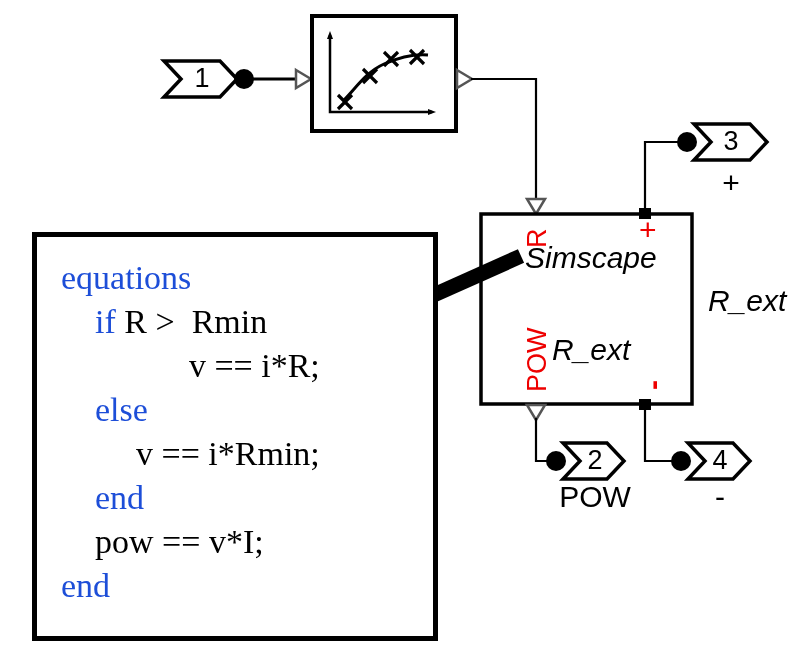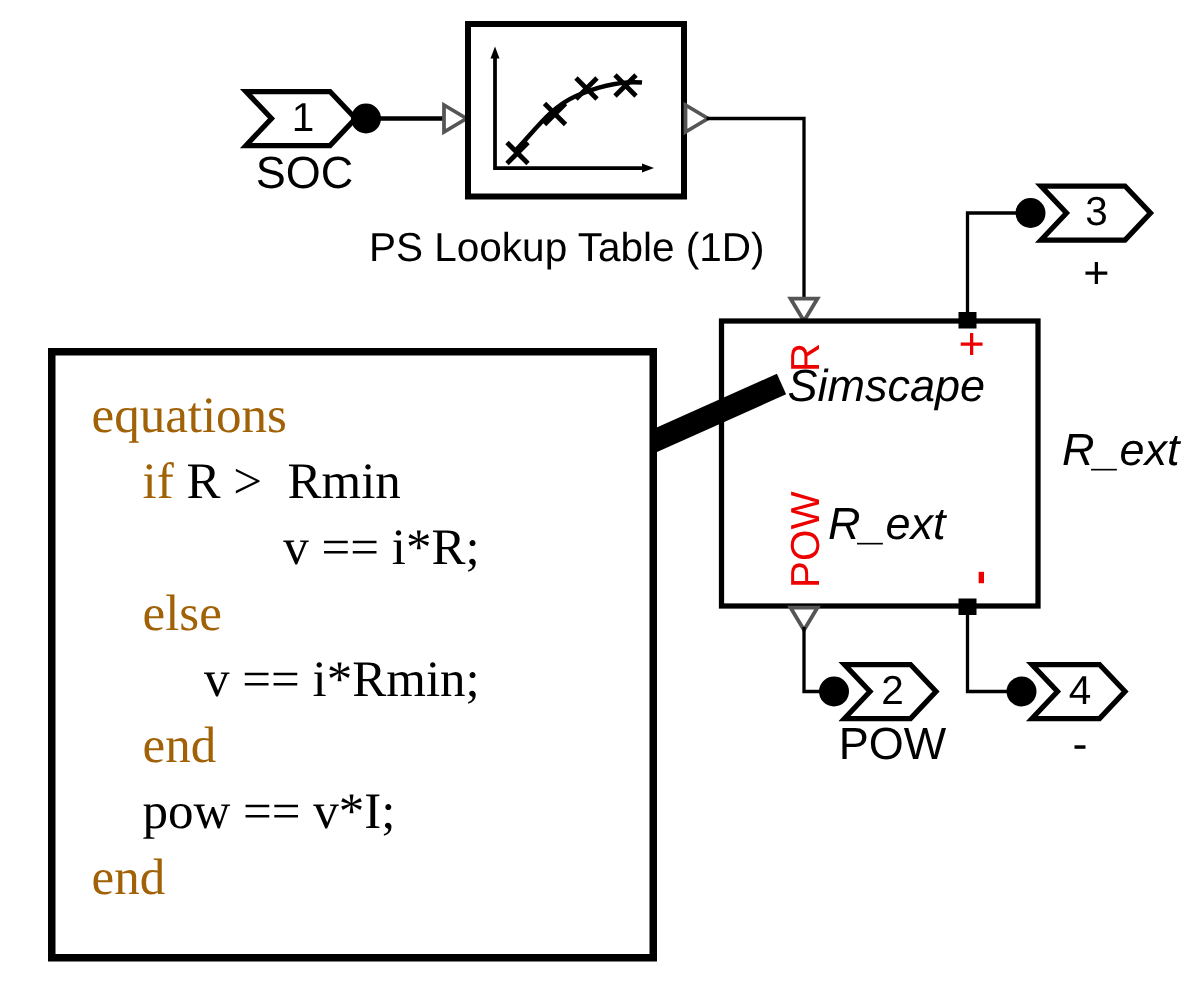--- a/index.html
+++ b/index.html
@@ -70,21 +70,21 @@
   #eq-code {
     position: absolute;
     left: 24px;
     top: 19px;
     font-family: "Liberation Serif", serif;
     font-size: 34px;
     line-height: 1.295;
     color: #000000;
     white-space: pre;
   }
-  #eq-code .kw { color: #a16207; }
+  #eq-code .kw { color: #1d4ed8; }
   #eq-code .ln { display: block; }
   .ind1 { padding-left: 34px; }
   .ind2 { padding-left: 75px; text-align: right; }
 </style>
 </head>
 <body>
 
 <div id="canvas">
 
   <svg class="layer" viewBox="0 0 799 654">
@@ -143,23 +143,21 @@
     <polygon points="688,443 733,443 750,461 733,479 688,479 705,461" fill="#ffffff" stroke="#000000" stroke-width="3.5"></polygon>
 
     <g>
       <path d="M 521,256 L 398,311" fill="none" stroke="#000000" stroke-width="15" stroke-linecap="butt"></path>
       <polygon points="368,323 417,297 413,330" fill="#000000"></polygon>
     </g>
 
   </svg>
 
   <div class="lbl lbl-port-num" style="left:174px; top:65px; width:56px;">1</div>
-  <div class="lbl lbl-under" style="left:155px; top:101px; width:96px;">SOC</div>
 
-  <div class="lbl lbl-block-name" style="left:246px; top:152px;">PS Lookup Table (1D)</div>
 
   <div class="lbl lbl-red rot90" style="left:524px; top:248px;">R</div>
   <div class="lbl lbl-inside" style="left:525px; top:243px;">Simscape</div>
   <div class="lbl lbl-red rot90" style="left:524px; top:392px;">POW</div>
   <div class="lbl lbl-inside" style="left:552px; top:335px;">R_ext</div>
   <div class="lbl lbl-red" style="left:639px; top:215px; font-size:30px;">+</div>
   <div class="lbl lbl-red rot90" style="left:638px; top:390px; font-size:30px; font-weight:700;">-</div>
   <div class="lbl lbl-inside" style="left:708px; top:286px;">R_ext</div>
 
   <div class="lbl lbl-port-num" style="left:703px; top:128px; width:56px;">3</div>

